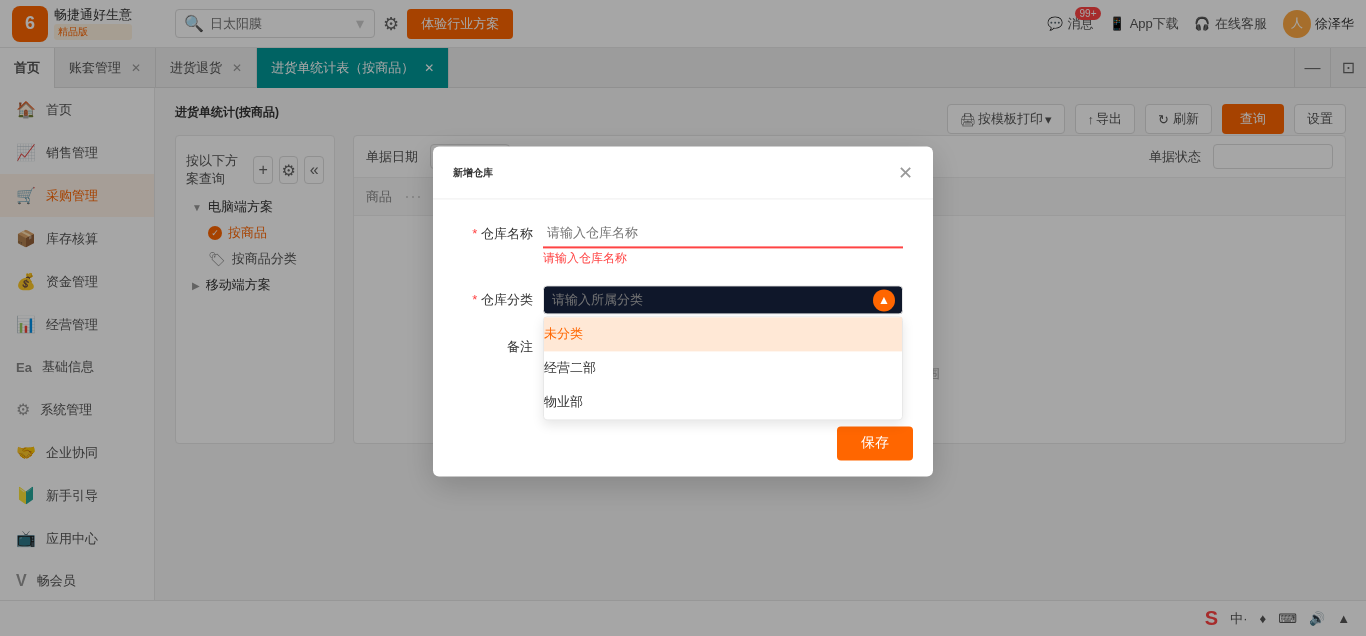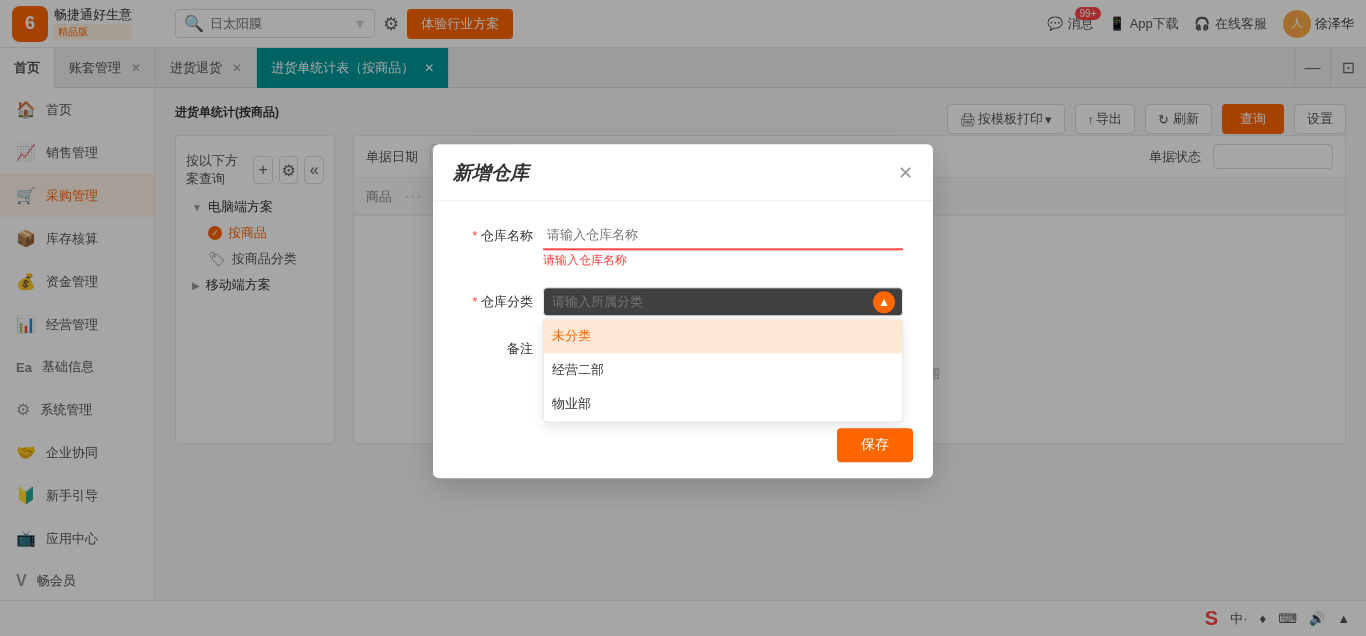--- a/index.html
+++ b/index.html
@@ -136,53 +136,53 @@
       background: #fff; border-radius: 6px;
       width: 500px; z-index: 200;
       box-shadow: 0 8px 32px rgba(0,0,0,0.18);
       overflow: visible;
     }
     .modal-header {
       display: flex; align-items: center; justify-content: space-between;
       padding: 16px 20px 14px;
       border-bottom: 1px solid #eee;
     }
-    .modal-title { font-size: 19px; font-weight: bold; color: #333; font-style: italic; }
+    .modal-title { font-size: 10px; font-weight: bold; color: #333; }
     .modal-close { font-size: 18px; color: #999; cursor: pointer; }
     .modal-body { padding: 20px 30px; }
     .form-row { display: flex; align-items: flex-start; margin-bottom: 18px; gap: 10px; }
     .form-label { font-size: 13px; color: #333; width: 70px; text-align: right; padding-top: 6px; flex-shrink: 0; }
     .form-input-wrap { flex: 1; position: relative; }
     .form-input {
       width: 100%; border: none; border-bottom: 1px solid #ccc;
       padding: 6px 4px; font-size: 13px; outline: none;
       background: transparent;
     }
     .form-input.error { border-bottom: 2px solid #ff4444; }
     .form-error-msg { color: #ff4444; font-size: 12px; margin-top: 2px; }
     .form-select-wrap { flex: 1; position: relative; }
     .form-select-input {
       width: 100%; border: 1px solid #e8e8e8; border-radius: 4px;
       padding: 6px 32px 6px 8px; font-size: 13px; outline: none;
-      background: #404040; color: #999;
+      background: #0f172a; color: #999;
     }
     .select-up-arrow {
       position: absolute; right: 8px; top: 50%; transform: translateY(-50%);
       width: 22px; height: 22px; background: #ff6600; border-radius: 50%;
       display: flex; align-items: center; justify-content: center;
       color: #fff; font-size: 12px; cursor: pointer;
     }
     
     .dropdown-list {
       position: absolute; top: calc(100% + 2px); left: 0; right: 0;
       background: #fff; border: 1px solid #e8e8e8; border-radius: 4px;
       z-index: 300; box-shadow: 0 4px 12px rgba(0,0,0,0.1);
     }
     .dropdown-item {
-      padding: 8px 8px; font-size: 13px; color: #333; cursor: pointer;
+      padding: 8px 0; font-size: 13px; color: #333; cursor: pointer;
     }
     .dropdown-item.selected { background: #ffe8d6; color: #ff6600; }
     .form-textarea {
       width: 100%; border: none; border-bottom: 1px solid #ccc;
       padding: 6px 4px; font-size: 13px; outline: none;
       background: transparent; resize: none; height: 40px;
     }
     .modal-footer {
       display: flex; align-items: center; justify-content: flex-end;
       padding: 12px 20px 16px; gap: 10px;

